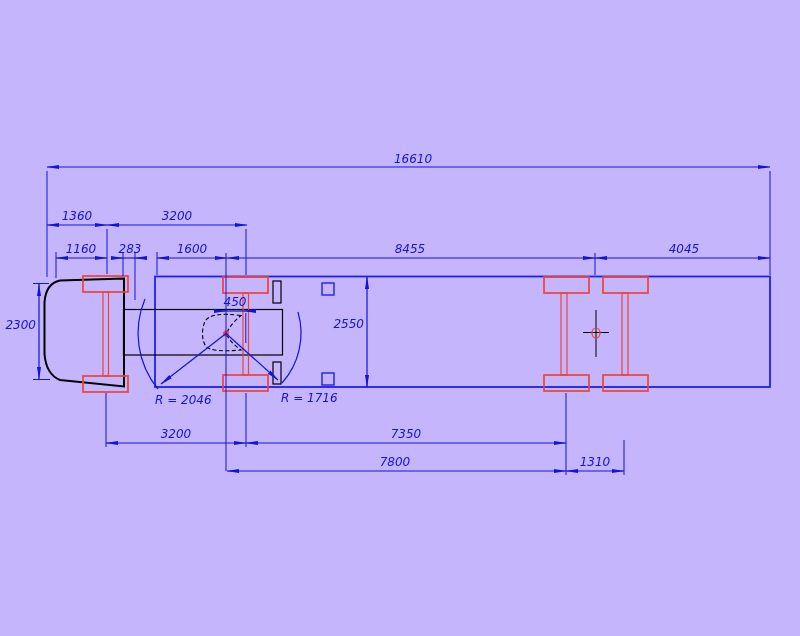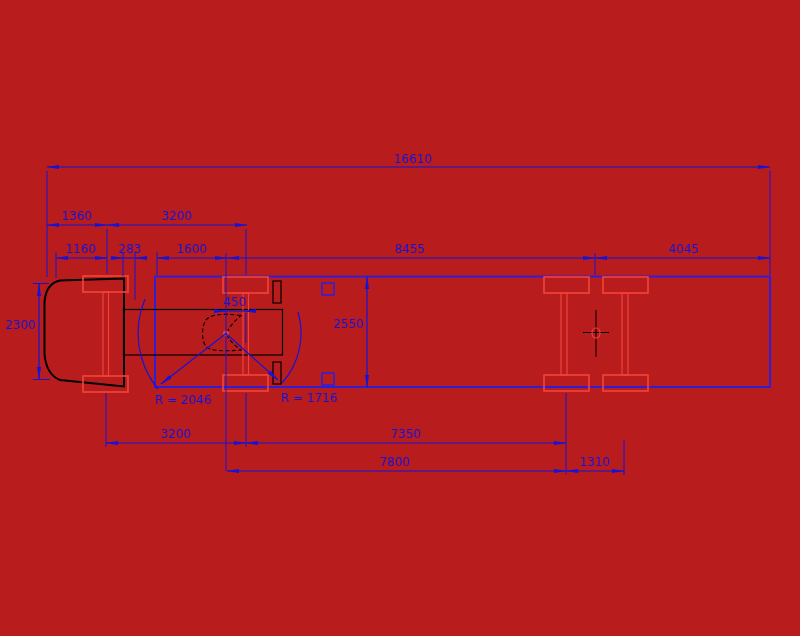--- a/index.html
+++ b/index.html
@@ -1,17 +1,17 @@
 <!DOCTYPE html>
 <html><head>
 <meta charset="utf-8">
 <style>
   html,body{margin:0;padding:0;background:#ffffff;}
-  .stage{position:relative;width:800px;height:636px;background:#b91c1c;overflow:hidden;
-         font-family:"DejaVu Sans",sans-serif;}
+  .stage{position:relative;width:800px;height:636px;background:#c4b5fd;overflow:hidden;
+         font-family:"DejaVu Sans",sans-serif;font-style:italic;}
   svg{display:block;}
   .dimline{stroke:#1414d8;stroke-width:1.2;fill:none;}
   .extline{stroke:#1414d8;stroke-width:1;fill:none;}
   .dimtext{fill:#1414d8;font-size:12px;font-family:"DejaVu Sans",sans-serif;}
   .mid{text-anchor:middle;}
   .start{text-anchor:start;}
   .endanch{text-anchor:end;}
   .bodyline{stroke:#2020ee;stroke-width:1.8;fill:none;}
   .bluesq{stroke:#2020ee;stroke-width:1.4;fill:none;}
   .black2{stroke:#000000;stroke-width:2;fill:none;}

